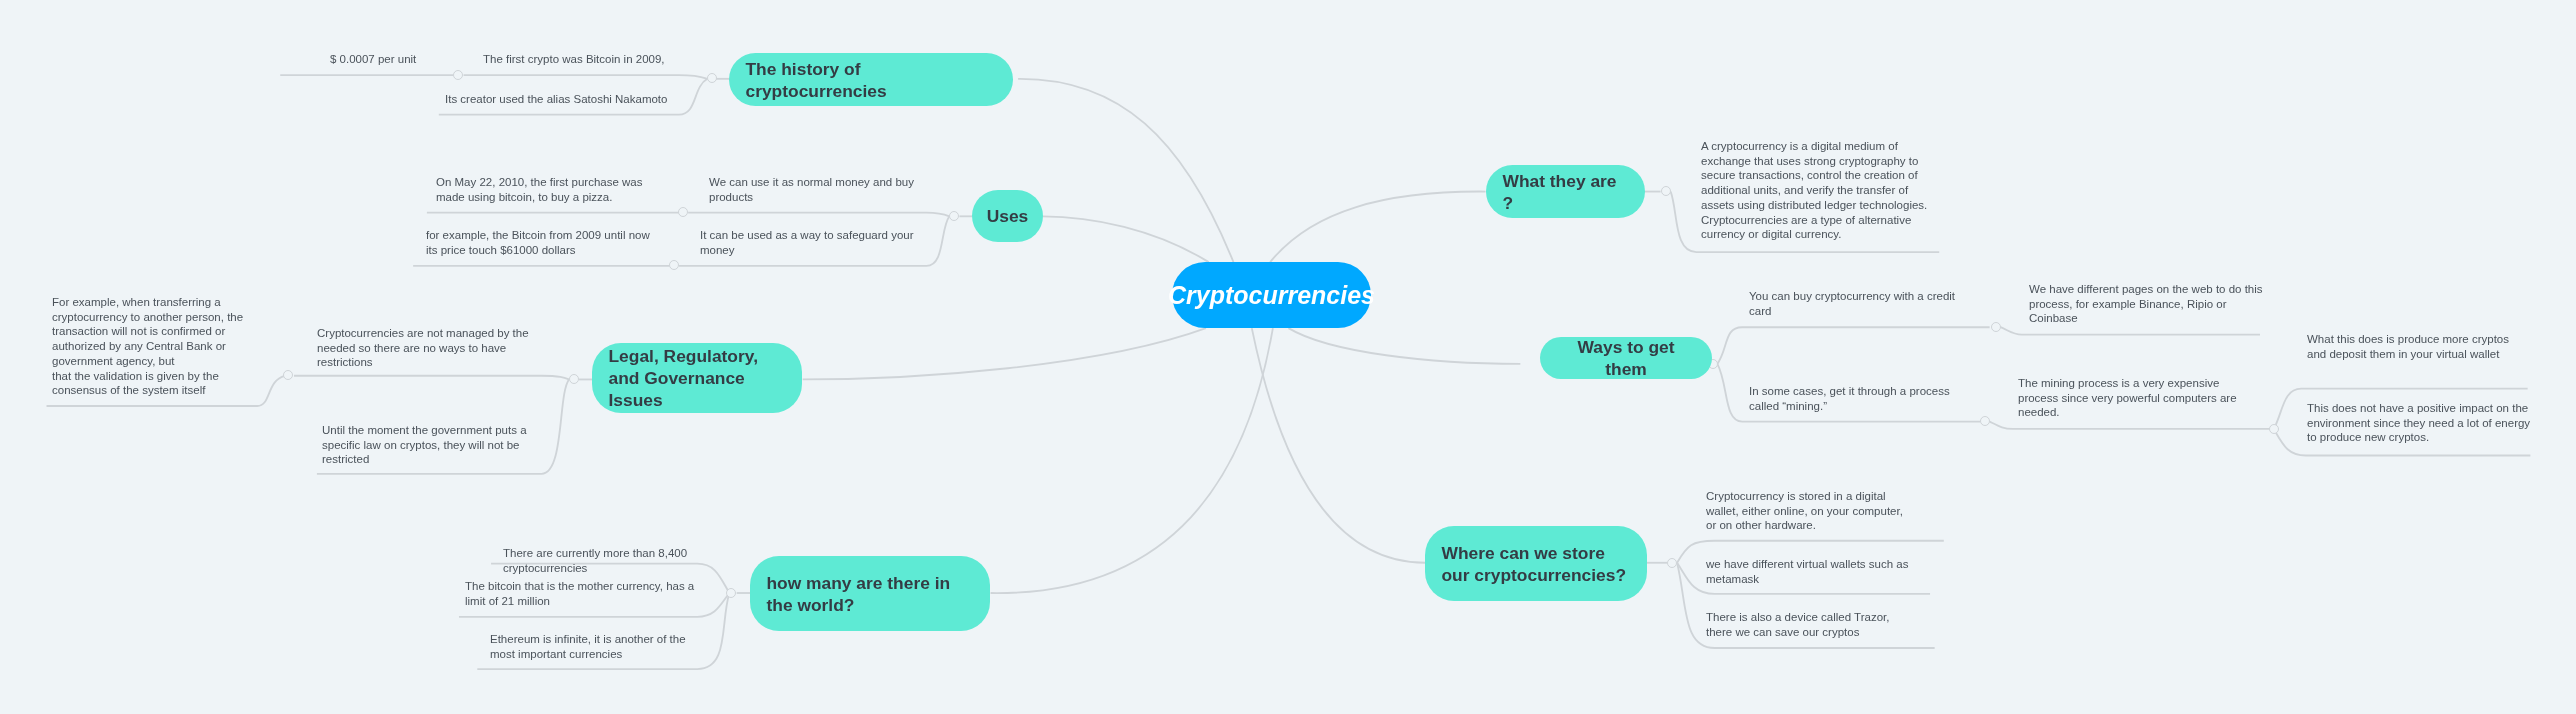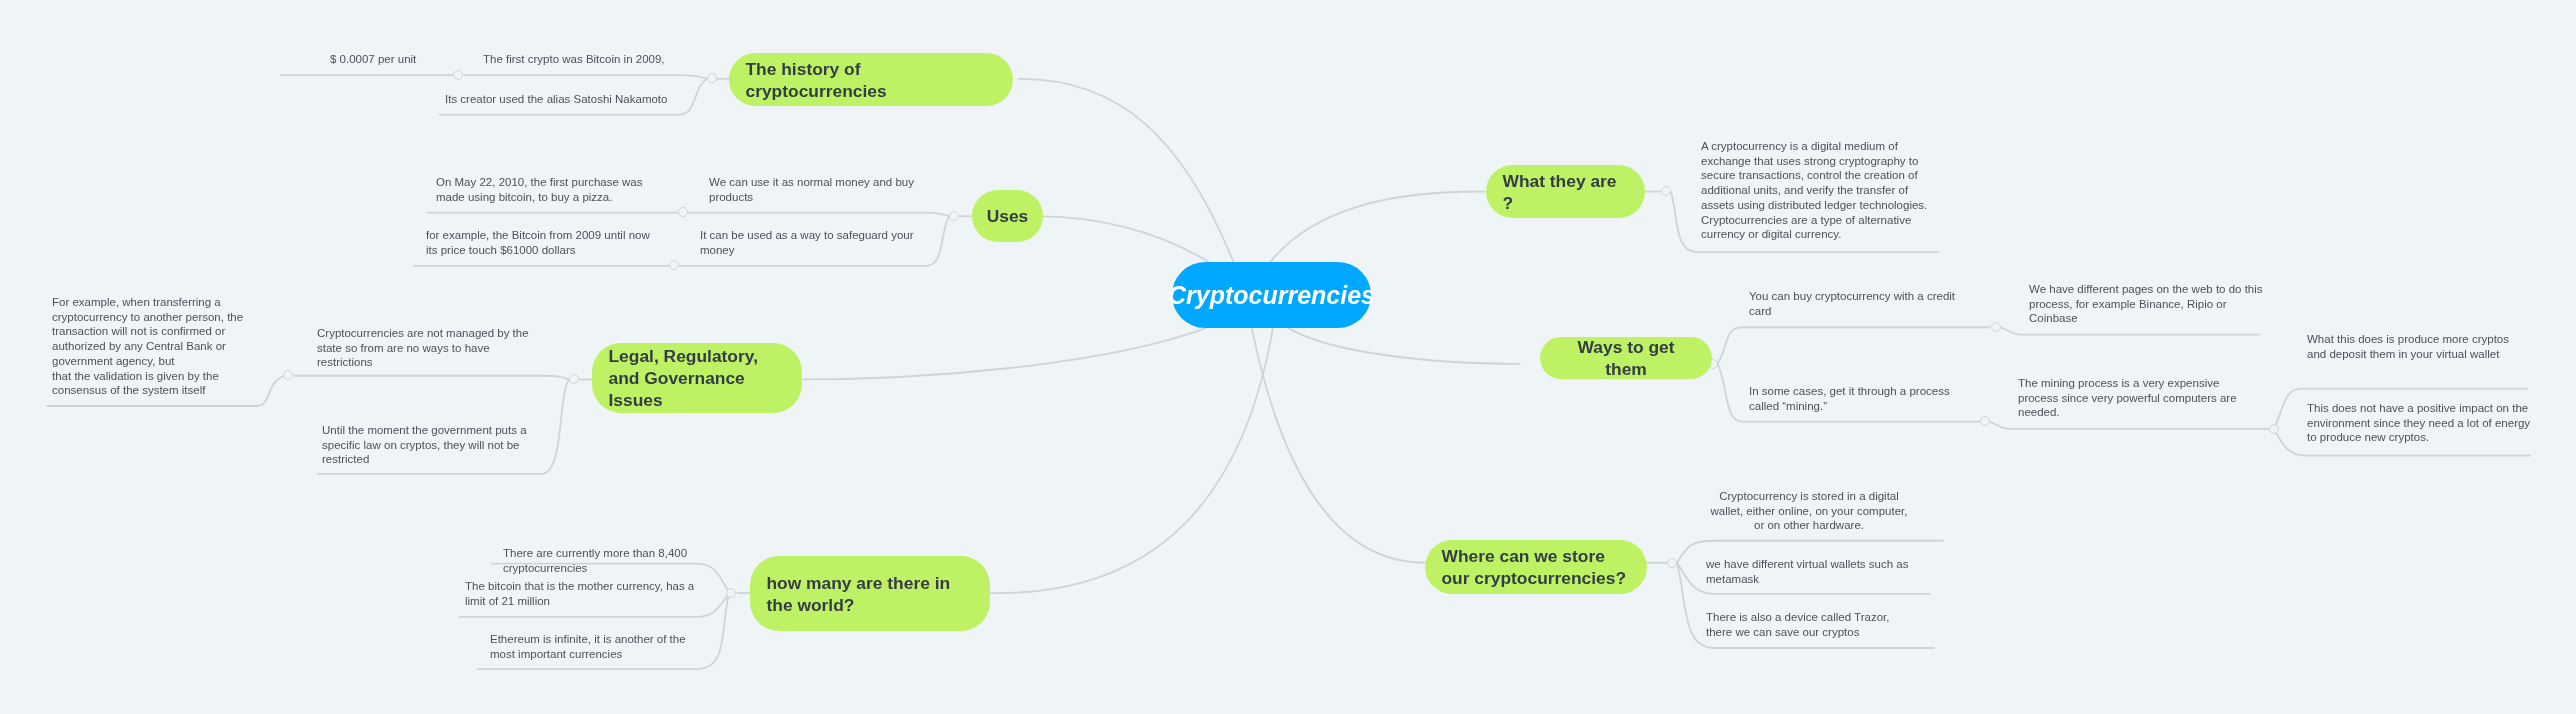--- a/index.html
+++ b/index.html
@@ -7,21 +7,21 @@
     width:2576px; height:714px; background:#eff4f7; position:relative; overflow:hidden;
     font-family:"Liberation Sans", "DejaVu Sans", sans-serif; color:#343c44;
   }
   #lines { position:absolute; left:0; top:0; width:2576px; height:714px; pointer-events:none; }
   .root {
     position:absolute; left:1144px; top:262px; width:199px; height:66px; border-radius:33px;
     background:#00a8ff; color:#fff; font-style:italic; font-weight:bold; font-size:25px;
     display:flex; align-items:center; justify-content:center; box-sizing:border-box;margin-left:28px;
   }
   .topic {
-    position:absolute; background:#bef264; border-radius:29px; font-weight:bold; font-size:17.4px;
+    position:absolute; background:#5eead4; border-radius:29px; font-weight:bold; font-size:17.4px;
     color:#343c44; display:flex; align-items:center; box-sizing:border-box; padding:0 16.5px; line-height:22px;
   }
   .leaf {
     position:absolute; font-size:11.5px; line-height:14.7px; color:#4a525a; white-space:pre-line;
   }
   .node-circle {
     position:absolute; width:10px; height:10px; border-radius:50%; border:1.8px solid #cfd4d8;
     background:#eff4f7; box-sizing:border-box;
   }
 </style>
@@ -108,47 +108,47 @@
 </div>
 <div class="topic" style="left:750px;top:556px;width:240px;height:75px;">
   <span>how many are there in the world?</span>
 </div>
 <div class="topic" style="left:1486px;top:165px;width:159px;height:53px;">
   <span>What they are ?</span>
 </div>
 <div class="topic" style="left:1540px;top:337px;width:172px;height:42px;text-align:center;">
   <span>Ways to get them</span>
 </div>
-<div class="topic" style="left:1425px;top:540px;width:222px;height:54px;">
+<div class="topic" style="left:1425px;top:526px;width:222px;height:75px;">
   <span>Where can we store our cryptocurrencies?</span>
 </div>
 
 <div class="leaf" style="left:483px;top:52px;width:220px;">The first crypto was Bitcoin in 2009,</div>
 <div class="leaf" style="left:330px;top:52px;width:119px;">$ 0.0007 per unit</div>
 <div class="leaf" style="left:445px;top:92px;width:238px;">Its creator used the alias Satoshi Nakamoto</div>
 
 <div class="leaf" style="left:709px;top:175px;width:220px;">We can use it as normal money and buy products</div>
 <div class="leaf" style="left:436px;top:175px;width:225px;">On May 22, 2010, the first purchase was made using bitcoin, to buy a pizza.</div>
 <div class="leaf" style="left:700px;top:228px;width:229px;">It can be used as a way to safeguard your money</div>
 <div class="leaf" style="left:426px;top:228px;width:225px;">for example, the Bitcoin from 2009 until now its price touch  $61000 dollars</div>
 
-<div class="leaf" style="left:317px;top:326px;width:229px;">Cryptocurrencies are not managed by the state so from are no ways to have restrictions</div>
+<div class="leaf" style="left:317px;top:326px;width:229px;">Cryptocurrencies are not managed by the needed so there are no ways to have restrictions</div>
 <div class="leaf" style="left:52px;top:295px;width:220px;">For example, when transferring a cryptocurrency to another person, the transaction will not is confirmed or authorized by any Central Bank or government agency, but
 that the validation is given by the consensus of the system itself</div>
 <div class="leaf" style="left:322px;top:423px;width:220px;">Until the moment the government puts a specific law on cryptos, they will not be restricted</div>
 
 <div class="leaf" style="left:503px;top:546px;width:202px;">There are currently more than 8,400 cryptocurrencies</div>
 <div class="leaf" style="left:465px;top:579px;width:238px;">The bitcoin that is the mother currency, has a limit of 21 million</div>
 <div class="leaf" style="left:490px;top:632px;width:216px;">Ethereum is infinite, it is another of the most important currencies</div>
 
 <div class="leaf" style="left:1701px;top:139px;width:243px;">A cryptocurrency is a digital medium of exchange that uses strong cryptography to secure transactions, control the creation of additional units, and verify the transfer of assets using distributed ledger technologies. Cryptocurrencies are a type of alternative currency or digital currency.</div>
 
 <div class="leaf" style="left:1749px;top:289px;width:225px;">You can buy cryptocurrency with a credit card</div>
 <div class="leaf" style="left:2029px;top:282px;width:234px;">We have different pages on the web to do this process, for example Binance, Ripio or Coinbase</div>
 <div class="leaf" style="left:1749px;top:384px;width:220px;">In some cases, get it through a process called “mining.”</div>
 <div class="leaf" style="left:2018px;top:376px;width:238px;">The mining process is a very expensive process since very powerful computers are needed.</div>
 <div class="leaf" style="left:2307px;top:332px;width:220px;">What this does is produce more cryptos and deposit them in your virtual wallet</div>
 <div class="leaf" style="left:2307px;top:401px;width:225px;">This does not have a positive impact on the environment since they need a lot of energy to produce new cryptos.</div>
 
-<div class="leaf" style="left:1706px;top:489px;width:206px;text-align:center;">Cryptocurrency is stored in a digital wallet, either online, on your computer, or on other hardware.</div>
+<div class="leaf" style="left:1706px;top:489px;width:206px;">Cryptocurrency is stored in a digital wallet, either online, on your computer, or on other hardware.</div>
 <div class="leaf" style="left:1706px;top:557px;width:206px;">we have different virtual wallets such as metamask</div>
 <div class="leaf" style="left:1706px;top:610px;width:206px;">There is also a device called Trazor, there we can save our cryptos</div>
 
 
 </body></html>

